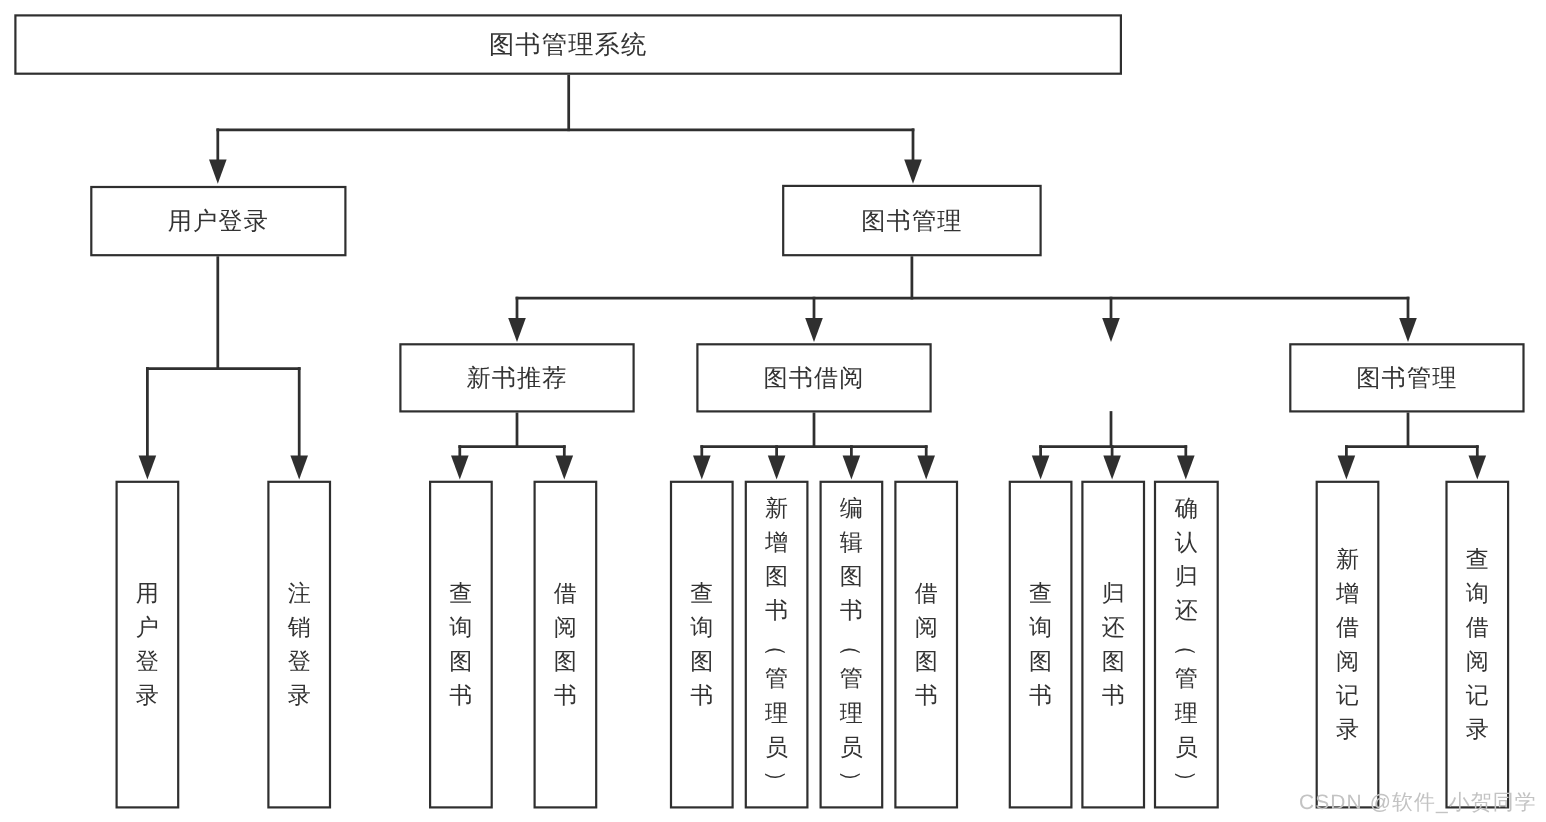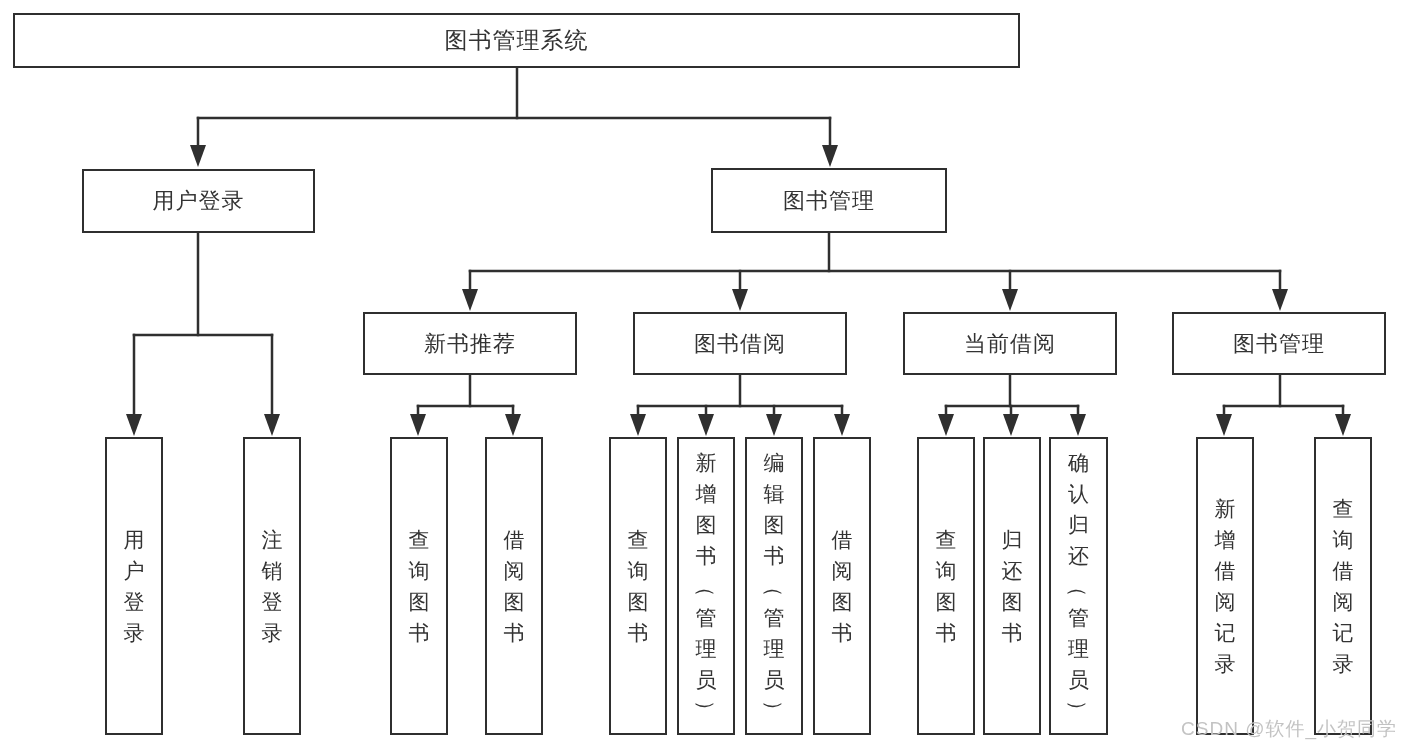--- a/index.html
+++ b/index.html
@@ -129,23 +129,20 @@
   <div class="node hnode n-bookmgmt">
     <span>图书管理</span>
   </div>
 
   <div class="node hnode n-l3 n-newbook">
     <span>新书推荐</span>
   </div>
   <div class="node hnode n-l3 n-borrowing">
     <span>图书借阅</span>
   </div>
-  <div class="node hnode n-l3 n-current">
-    <span>当前借阅</span>
-  </div>
   <div class="node hnode n-l3 n-records">
     <span>图书管理</span>
   </div>
 
   <div class="node leaf lf-1 vtext">
       <span class="vchar">用</span>
       <span class="vchar">户</span>
       <span class="vchar">登</span>
       <span class="vchar">录</span>
     </div>

